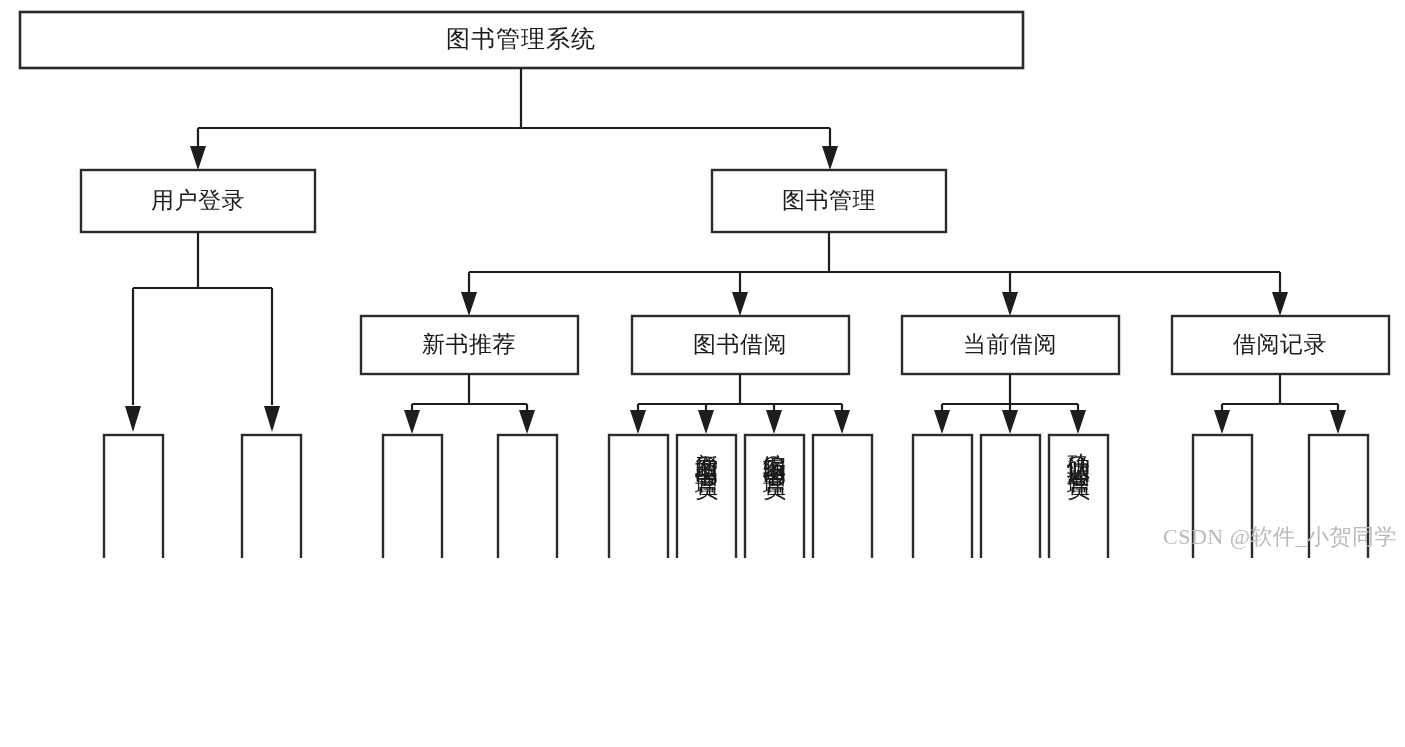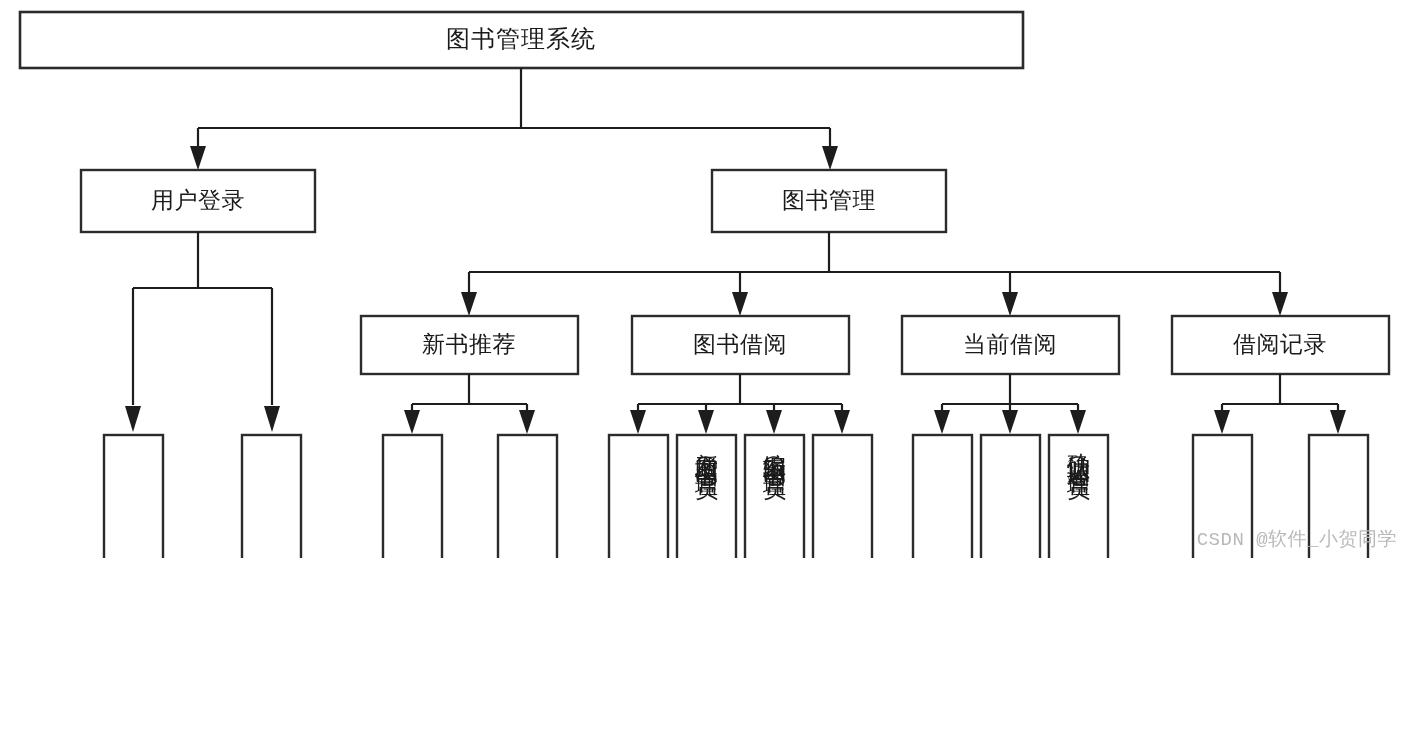--- a/index.html
+++ b/index.html
@@ -77,22 +77,22 @@
     line-height: 1;
     color: #1a1a1a;
     letter-spacing: 3.5px;
     white-space: nowrap;
     text-align: center;
   }
   .watermark {
     position: absolute;
     right: 8px;
     bottom: 6px;
-    font-family: Liberation Mono, monospace;
-    font-size: 19px;
+    font-family: Liberation Serif, serif;
+    font-size: 22px;
     color: #b9b9b9;
     letter-spacing: 0.5px;
     user-select: none;
     white-space: nowrap;
   }
 </style>
 </head>
 <body>
 
 <div id="diagram-root">

